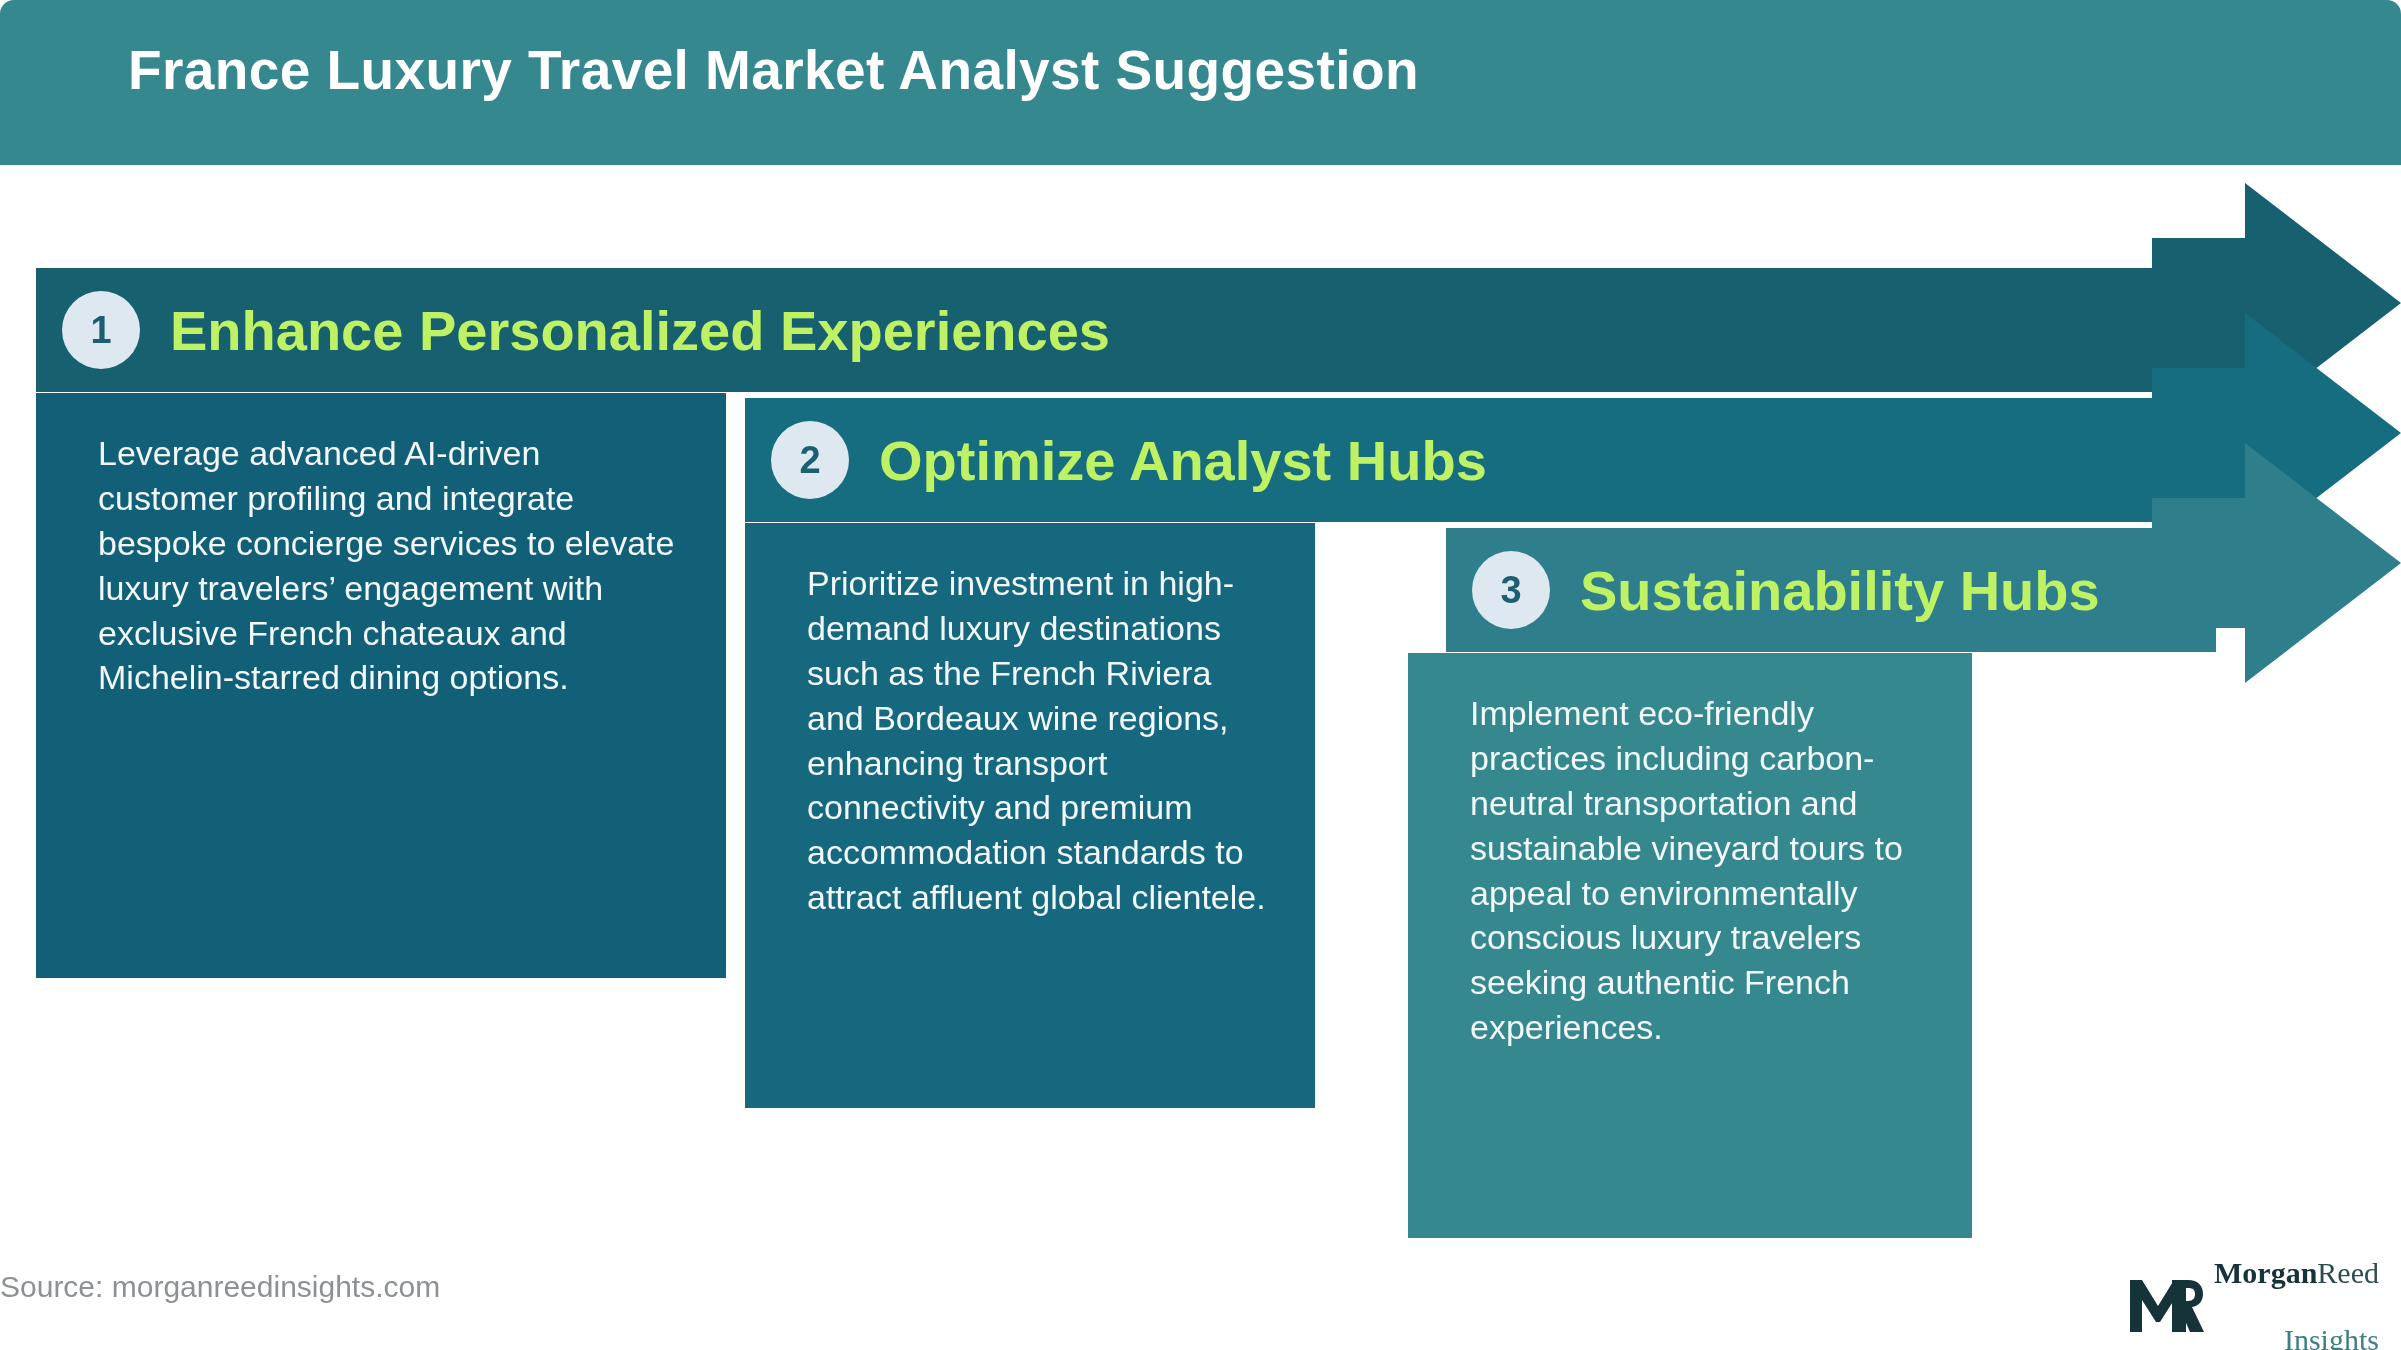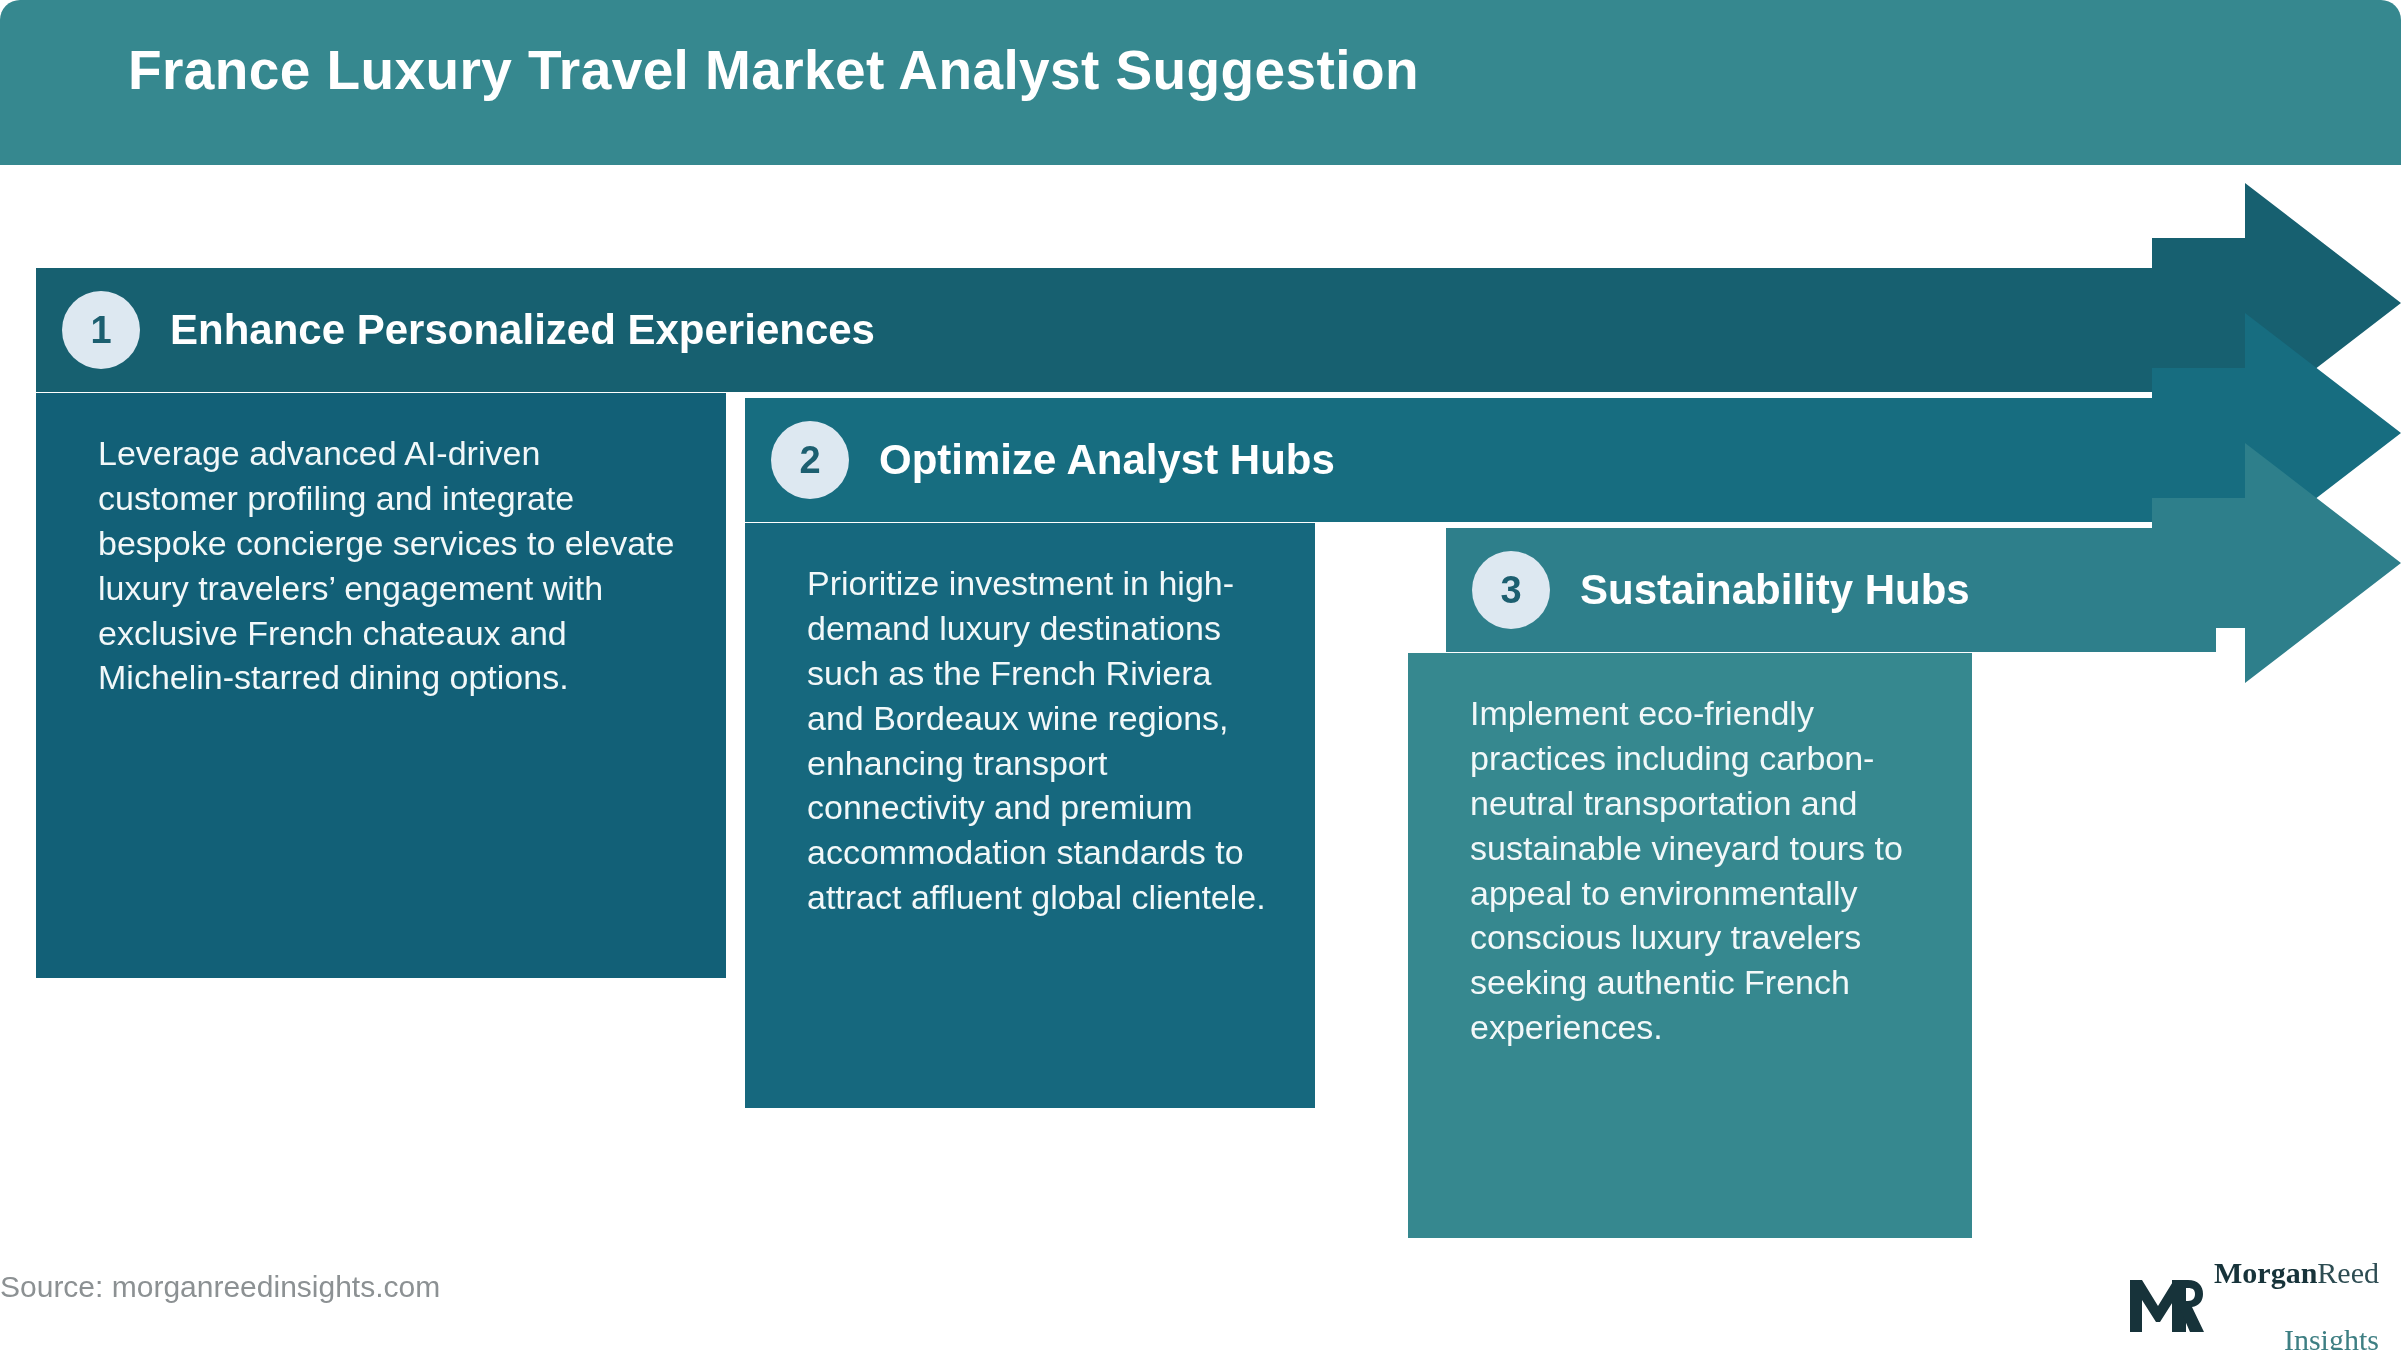--- a/index.html
+++ b/index.html
@@ -9,21 +9,21 @@
   }
   body {
     font-family: "Liberation Sans", sans-serif;
   }
   #page {
     position: relative;
     width: 2401px;
     height: 1350px;
     background: #ffffff;
     overflow: hidden;
-    border-radius: 20px;
+    border-radius: 10px;
     box-sizing: border-box;
   }
 
   
   #header-band {
     position: absolute;
     left: 0;
     top: 0;
     width: 2401px;
     height: 165px;
@@ -64,23 +64,23 @@
     font-size: 38px;
     font-weight: bold;
     display: flex;
     align-items: center;
     justify-content: center;
     flex: 0 0 auto;
     font-family: "Liberation Sans", sans-serif;
   }
   .banner-title {
     margin-left: 30px;
-    font-size: 42px;
-    font-weight: bold;
-    color: #ffffff;
+    font-size: 56px;
+    font-weight: bold;
+    color: #bef264;
     white-space: nowrap;
     font-family: "Liberation Sans", sans-serif;
   }
 
   
   .desc-card {
     position: absolute;
     box-sizing: border-box;
     padding: 38px 42px 18px 62px;
   }

